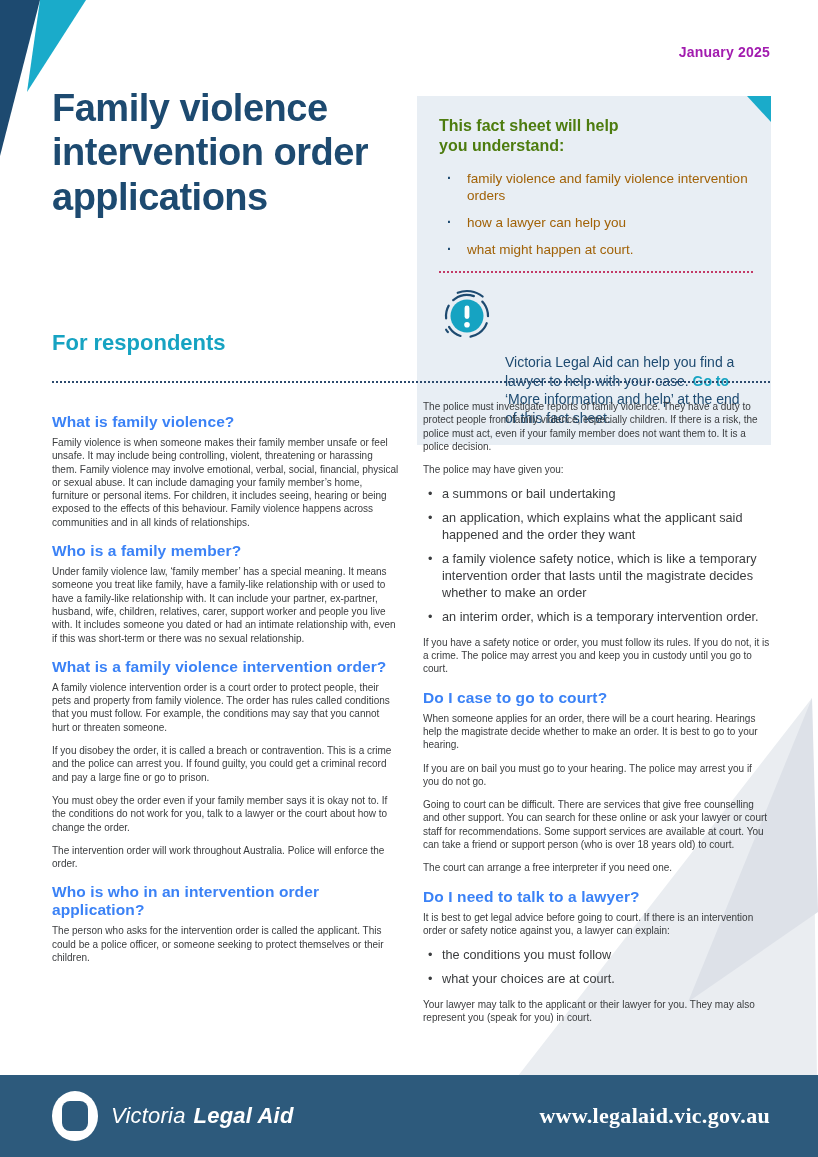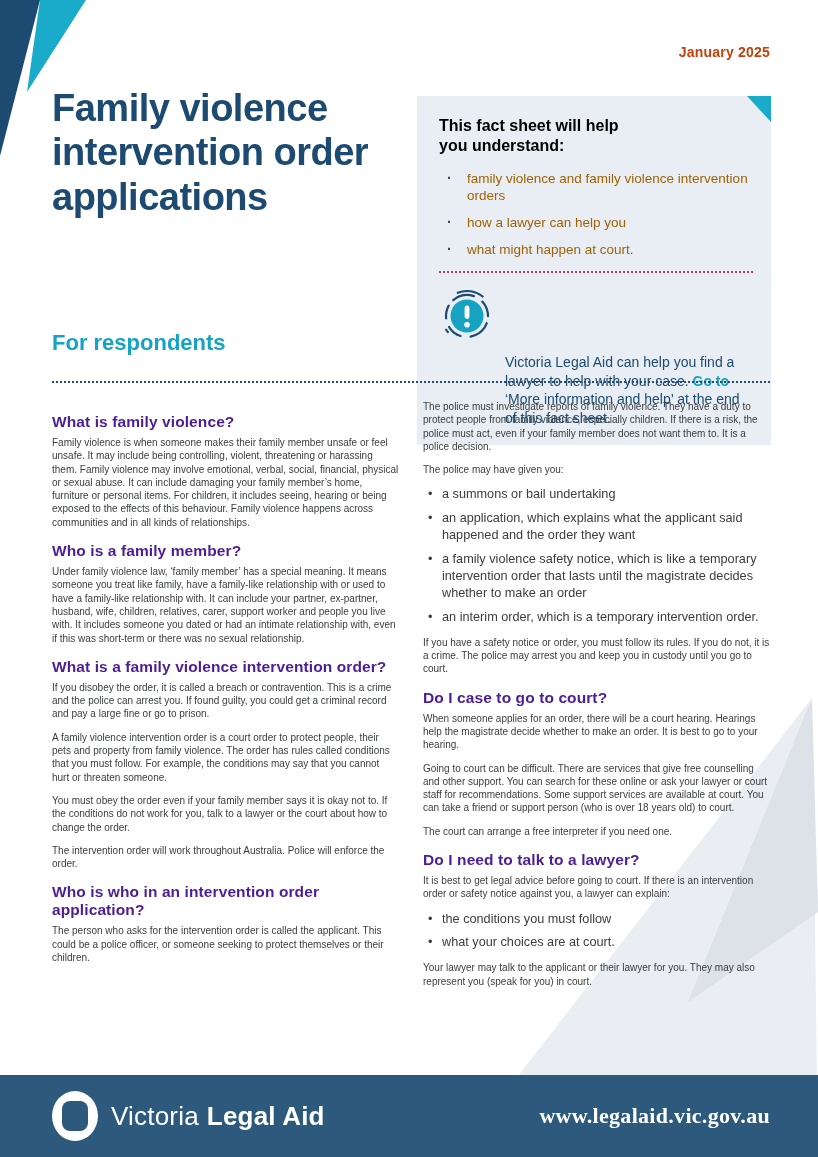--- a/index.html
+++ b/index.html
@@ -8,21 +8,21 @@
     position:relative;
     background:#ffffff;
     font-family:"Liberation Sans", sans-serif;
     overflow:hidden;
   }
   .watermark { position:absolute; top:0; left:0; z-index:0; pointer-events:none; }
   .corner-svg { position:absolute; top:0; left:0; z-index:2; }
 
   .date {
     position:absolute; top:44px; right:48px; z-index:2;
-    font-size:14px; font-weight:bold; color:#c2410c; letter-spacing:.2px;
+    font-size:14px; font-weight:bold; color:#a21caf; letter-spacing:.2px;
   }
   .title {
     position:absolute; top:86px; left:52px; width:345px; z-index:2;
     font-size:38px; line-height:1.17; font-weight:bold; color:#1d4a70;
     letter-spacing:-0.5px;
   }
   .subtitle {
     position:absolute; top:330px; left:52px; z-index:2;
     font-size:22px; font-weight:bold; color:#16a3c2;
   }
@@ -30,55 +30,55 @@
     position:absolute; top:381px; left:52px; right:48px; z-index:2;
     border-top:2px dotted #2c4a6e;
   }
 
   .infobox {
     position:absolute; top:96px; left:417px; width:354px; z-index:1;
     background:#e8eef4; padding:20px 18px 18px 22px;
   }
   .fold { position:absolute; top:0; right:0; }
   .ib-heading {
-    font-size:16px; font-weight:bold; color:#000000; line-height:1.28;
+    font-size:16px; font-weight:bold; color:#4d7c0f; line-height:1.28;
     width:210px; margin-bottom:13px;
   }
   .ib-row { display:flex; margin-bottom:9px; }
   .ib-dot { width:28px; padding-left:8px; color:#1d4a70; font-weight:bold; font-size:14px; }
   .ib-text { flex:1; font-size:13.5px; color:#a16207; line-height:1.3; }
   .ib-divider { border-top:2px dotted #c23a66; margin:13px 0 15px; }
   .alert { display:flex; align-items:flex-start; }
   .alert-icon { flex:0 0 56px; }
   .alert-text { margin-left:10px; font-size:13.5px; font-weight:bold; color:#1d4a70; line-height:1.32; }
   .help-p { margin:9px 0 0 66px; font-size:14px; color:#1d4a70; line-height:1.32; }
   .go-link { color:#16a3c2; font-weight:bold; cursor:pointer; }
 
   .columns {
     position:absolute; top:400px; left:52px; width:718px; z-index:1;
     display:flex; gap:24px;
   }
   .col { flex:1; min-width:0; }
-  .sec-h { font-size:15.5px; font-weight:bold; color:#4c1d95; margin:13px 0 5px; letter-spacing:.1px; }
+  .sec-h { font-size:15.5px; font-weight:bold; color:#3b82f6; margin:13px 0 5px; letter-spacing:.1px; }
   .body-p { font-size:10px; color:#3a3c3e; line-height:1.33; margin:0 0 10px; }
   .body-ul { list-style:none; margin:0 0 10px; padding-left:5px; }
   .body-ul li { display:flex; font-size:12.7px; color:#3a3c3e; line-height:1.33; margin-bottom:7px; }
   .body-ul .b { width:14px; flex:0 0 14px; }
   .body-ul .t { flex:1; }
 
   .footer {
     position:absolute; left:0; right:0; bottom:0; height:82px; z-index:3;
     background:#2d5a7c;
     display:flex; align-items:center; justify-content:space-between;
     padding:0 48px 0 52px;
   }
   .logo { display:flex; align-items:center; }
   .logo-mark { width:46px; height:50px; background:#ffffff; border-radius:50%; position:relative; margin-right:13px; }
   .logo-hole { position:absolute; left:10px; top:10px; width:26px; height:30px; background:#2d5a7c; border-radius:8px; }
-  .logo-text { color:#ffffff; font-size:26px; letter-spacing:.2px; }
+  .logo-text { color:#ffffff; font-size:22px; letter-spacing:.2px;font-style:italic; }
   .logo-victoria { font-weight:normal; margin-right:8px; }
   .logo-legal { font-weight:bold; }
   .footer-url { color:#ffffff; font-size:22px; font-weight:bold; letter-spacing:.3px; cursor:pointer;font-family:Liberation Serif, serif; }
 </style>
 </head>
 <body>
 
 <svg class="watermark" width="818" height="1157" viewBox="0 0 818 1157" aria-hidden="true">
   <polygon points="812,698 455,1157 818,1157" fill="#eaedf1"></polygon>
   <polygon points="812,698 688,1002 818,912" fill="#dde1e8"></polygon>
@@ -131,22 +131,22 @@
   </p>
 </div>
 
 <div class="columns">
   <div class="col">
       <h3 class="sec-h">What is family violence?</h3>
       <p class="body-p">Family violence is when someone makes their family member unsafe or feel unsafe. It may include being controlling, violent, threatening or harassing them. Family violence may involve emotional, verbal, social, financial, physical or sexual abuse. It can include damaging your family member’s home, furniture or personal items. For children, it includes seeing, hearing or being exposed to the effects of this behaviour. Family violence happens across communities and in all kinds of relationships.</p>
       <h3 class="sec-h">Who is a family member?</h3>
       <p class="body-p">Under family violence law, ‘family member’ has a special meaning. It means someone you treat like family, have a family-like relationship with or used to have a family-like relationship with. It can include your partner, ex-partner, husband, wife, children, relatives, carer, support worker and people you live with. It includes someone you dated or had an intimate relationship with, even if this was short-term or there was no sexual relationship.</p>
       <h3 class="sec-h">What is a family violence intervention order?</h3>
+      <p class="body-p">A family violence intervention order is a court order to protect people, their pets and property from family violence. The order has rules called conditions that you must follow. For example, the conditions may say that you cannot hurt or threaten someone.</p>
       <p class="body-p">If you disobey the order, it is called a breach or contravention. This is a crime and the police can arrest you. If found guilty, you could get a criminal record and pay a large fine or go to prison.</p>
-      <p class="body-p">A family violence intervention order is a court order to protect people, their pets and property from family violence. The order has rules called conditions that you must follow. For example, the conditions may say that you cannot hurt or threaten someone.</p>
       <p class="body-p">You must obey the order even if your family member says it is okay not to. If the conditions do not work for you, talk to a lawyer or the court about how to change the order.</p>
       <p class="body-p">The intervention order will work throughout Australia. Police will enforce the order.</p>
       <h3 class="sec-h">Who is who in an intervention order application?</h3>
       <p class="body-p">The person who asks for the intervention order is called the applicant. This could be a police officer, or someone seeking to protect themselves or their children.</p>
     </div>
   <div class="col">
       <p class="body-p">The police must investigate reports of family violence. They have a duty to protect people from family violence, especially children. If there is a risk, the police must act, even if your family member does not want them to. It is a police decision.</p>
       <p class="body-p">The police may have given you:</p>
       <ul class="body-ul">
         <li>
@@ -162,20 +162,21 @@
           <span class="t">a family violence safety notice, which is like a temporary intervention order that lasts until the magistrate decides whether to make an order</span>
         </li>
         <li>
           <span class="b">•</span>
           <span class="t">an interim order, which is a temporary intervention order.</span>
         </li>
       </ul>
       <p class="body-p">If you have a safety notice or order, you must follow its rules. If you do not, it is a crime. The police may arrest you and keep you in custody until you go to court.</p>
       <h3 class="sec-h">Do I case to go to court?</h3>
       <p class="body-p">When someone applies for an order, there will be a court hearing. Hearings help the magistrate decide whether to make an order. It is best to go to your hearing.</p>
+      <p class="body-p">If you are on bail you must go to your hearing. The police may arrest you if you do not go.</p>
       <p class="body-p">Going to court can be difficult. There are services that give free counselling and other support. You can search for these online or ask your lawyer or court staff for recommendations. Some support services are available at court. You can take a friend or support person (who is over 18 years old) to court.</p>
       <p class="body-p">The court can arrange a free interpreter if you need one.</p>
       <h3 class="sec-h">Do I need to talk to a lawyer?</h3>
       <p class="body-p">It is best to get legal advice before going to court. If there is an intervention order or safety notice against you, a lawyer can explain:</p>
       <ul class="body-ul">
         <li>
           <span class="b">•</span>
           <span class="t">the conditions you must follow</span>
         </li>
         <li>

